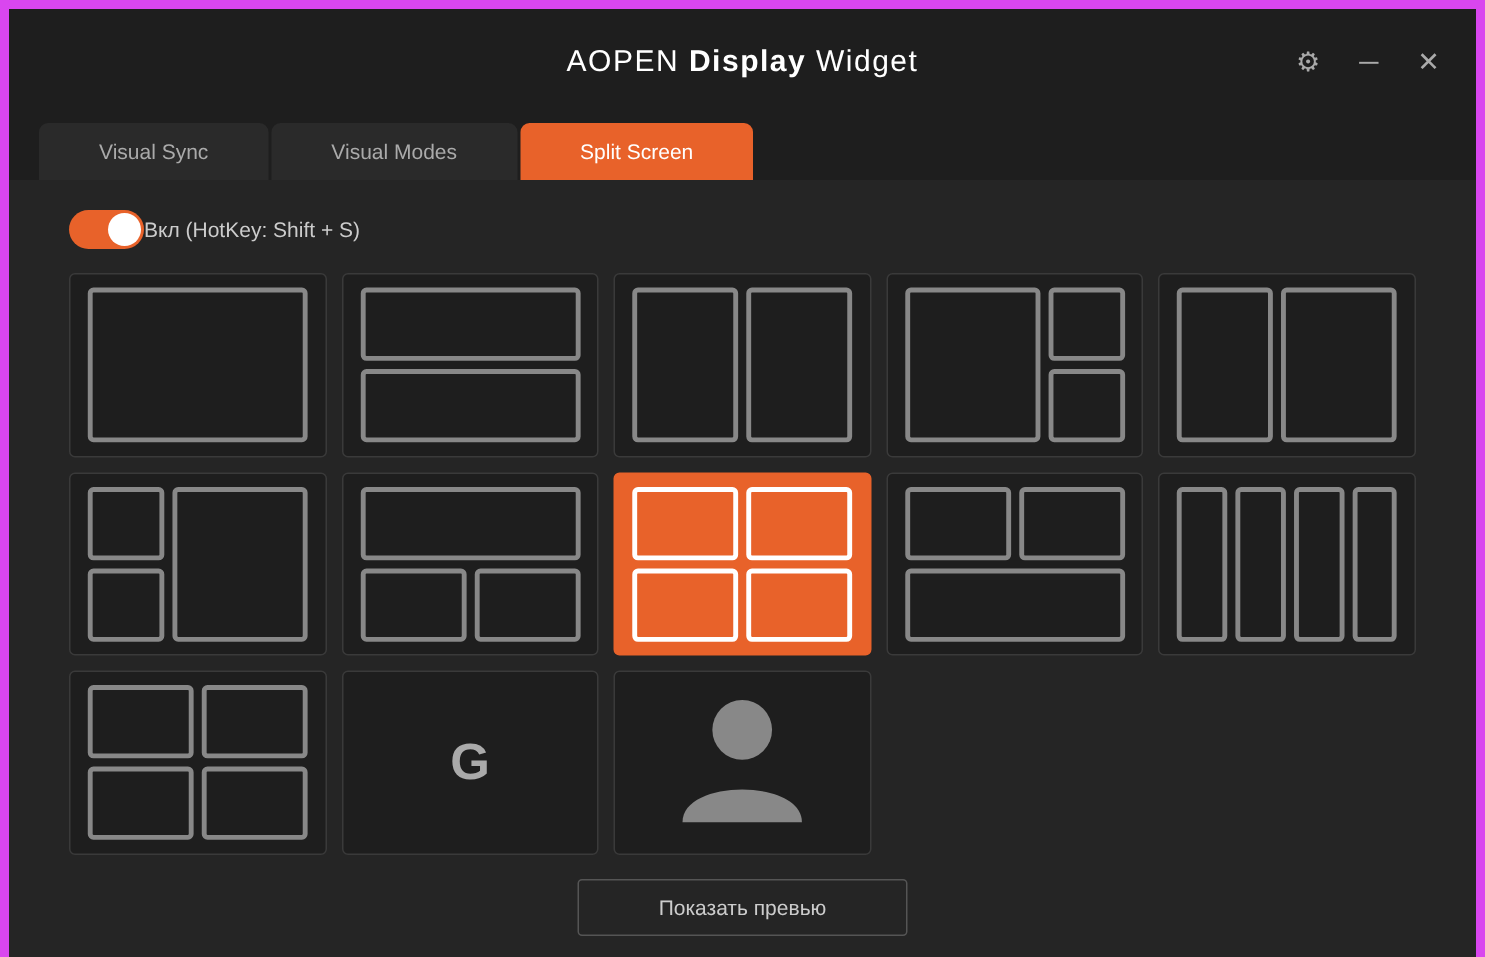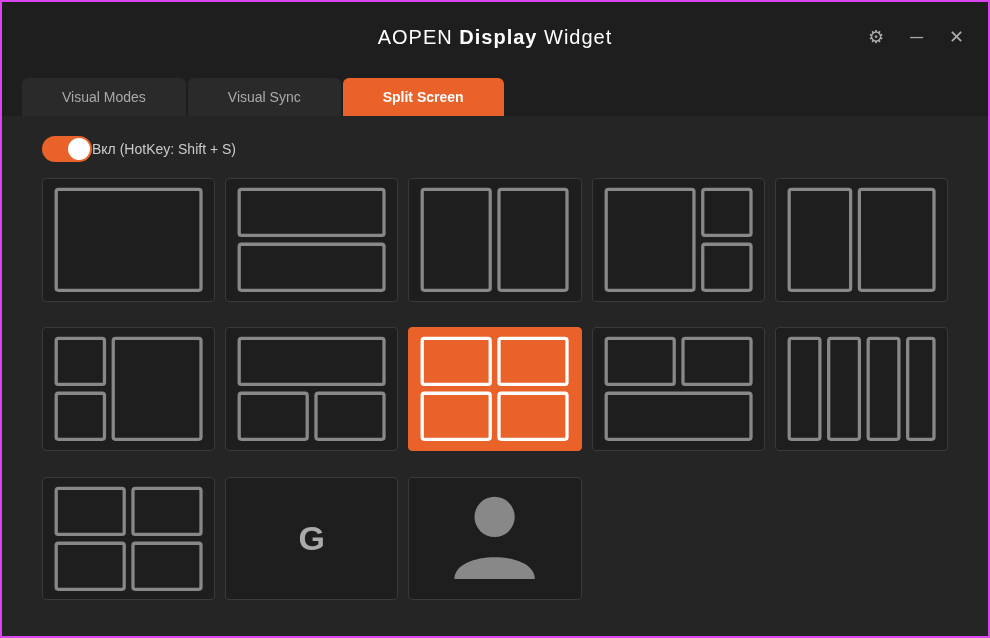--- a/index.html
+++ b/index.html
@@ -13,21 +13,21 @@
       display: flex;
       flex-direction: column;
       align-items: center;
       justify-content: center;
     }
 
     .window {
       width: 990px;
       height: 638px;
       background: #1e1e1e;
-      border: 2px solid #d946ef;
+      border: 6px solid #d946ef;
       display: flex;
       flex-direction: column;
       position: relative;
     }
 
     
     .title-bar {
       height: 70px;
       background: #1e1e1e;
       display: flex;
@@ -90,21 +90,21 @@
       background: #2a2a2a;
       border-radius: 6px 6px 0 0;
       margin-right: 2px;
       position: relative;
       user-select: none;
     }
 
     .tab.active {
       background: #e8622a;
       color: #fff;
-      font-weight: 700;
+      font-weight: 400;
     }
 
     
     .main-content {
       flex: 1;
       background: #252525;
       padding: 20px 40px;
       display: flex;
       flex-direction: column;
       gap: 16px;
@@ -227,24 +227,24 @@
     </div>
     <div class="window-controls">
       <button class="win-btn">⚙</button>
       <button class="win-btn">─</button>
       <button class="win-btn close">✕</button>
     </div>
   </div>
 
   <div class="tabs">
     <div class="tab">
+      <span>Visual Sync</span>
+    </div>
+    <div class="tab">
       <span>Visual Modes</span>
-    </div>
-    <div class="tab">
-      <span>Visual Sync</span>
     </div>
     <div class="tab active">
       <span>Split Screen</span>
     </div>
   </div>
 
   <div class="main-content">
 
     <div class="toggle-row">
       <div class="toggle-switch"></div>
@@ -345,16 +345,19 @@
 
       <div class="layout-cell person-icon">
         <svg viewBox="0 0 60 60" width="50" height="50">
           <circle cx="30" cy="18" r="11" fill="#888"></circle>
           <path d="M8 52 C8 36 52 36 52 52" fill="#888"></path>
         </svg>
       </div>
 
     </div>
 
+    <div style="display:flex;justify-content:center;">
+      <button class="preview-btn">Показать превью</button>
+    </div>
 
   </div>
 
 </div>
 
 </body></html>

